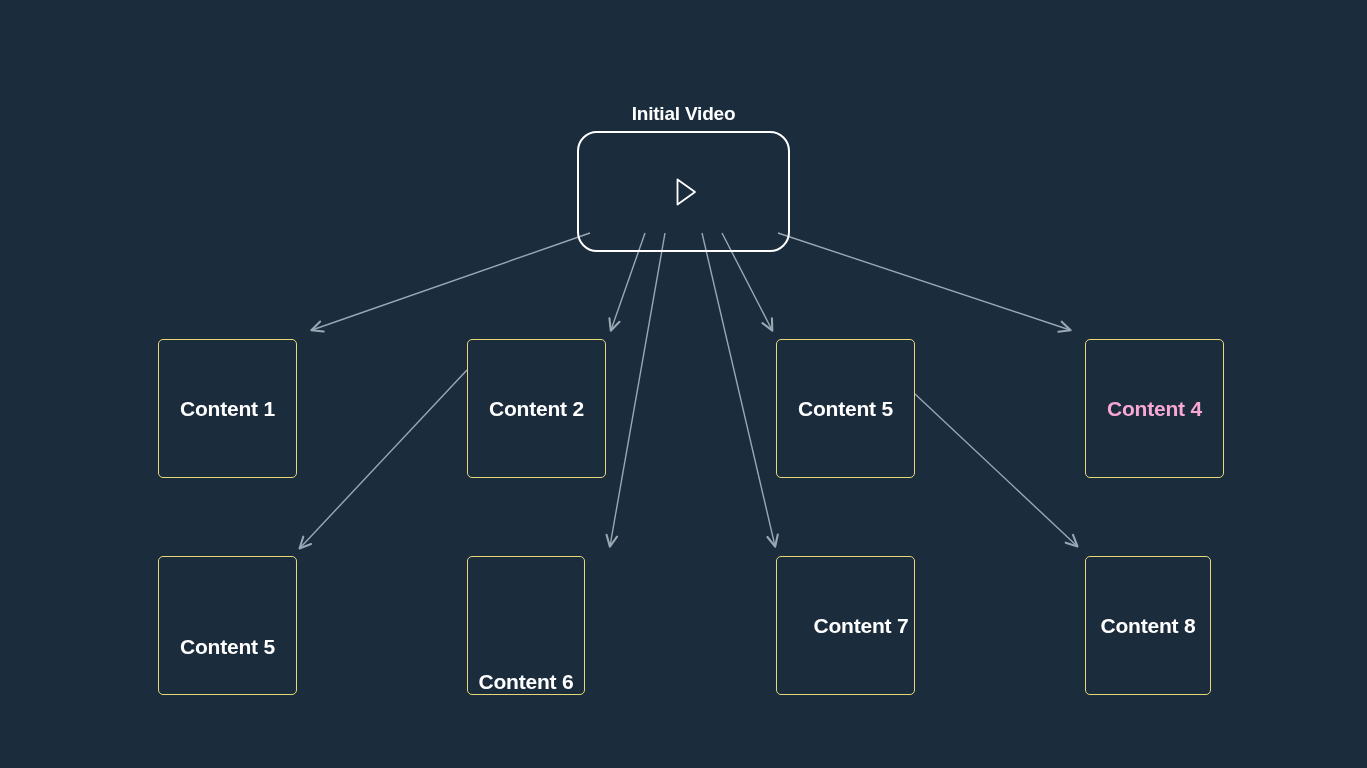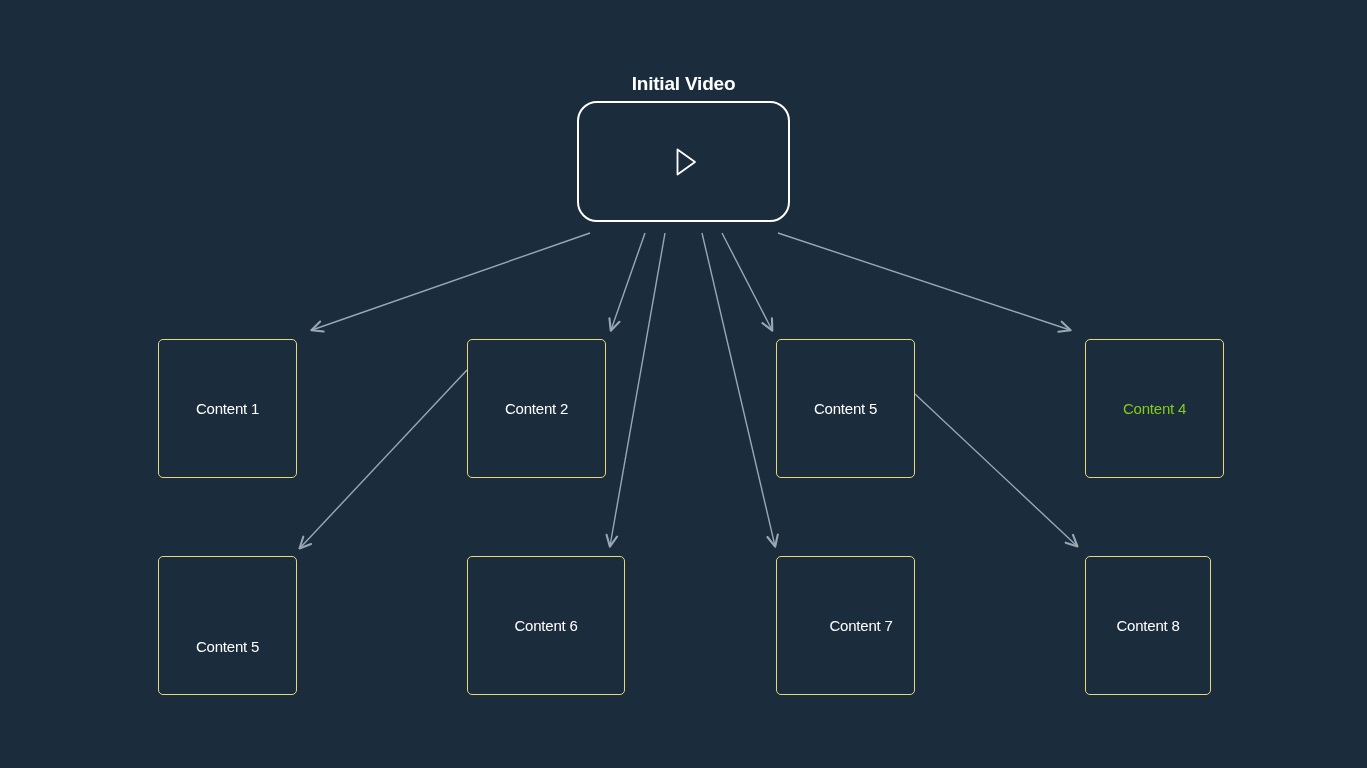--- a/index.html
+++ b/index.html
@@ -75,22 +75,22 @@
     box-sizing: border-box;
     border: 1.6px solid #e6d878;
     border-radius: 5px;
     background: transparent;
     display: flex;
     align-items: center;
     justify-content: center;
   }
   .content-label {
     color: #ffffff;
-    font-size: 15px;
-    font-weight: normal;
+    font-size: 21px;
+    font-weight: bold;
     letter-spacing: -0.2px;
     white-space: nowrap;
     text-align: center;
   }
 </style>
 </head>
 <body>
 
 <div id="canvas">
 
@@ -107,46 +107,46 @@
         <line x1="778" y1="233" x2="1070" y2="330" marker-end="url(#arrowhead)"></line>
         <line x1="665" y1="233" x2="610" y2="546" marker-end="url(#arrowhead)"></line>
         <line x1="702" y1="233" x2="775" y2="546" marker-end="url(#arrowhead)"></line>
         <line x1="467" y1="370" x2="300" y2="548" marker-end="url(#arrowhead)"></line>
         <line x1="915" y1="394" x2="1077" y2="546" marker-end="url(#arrowhead)"></line>
       </g>
   </svg>
 
   <div class="node-layer">
 
-    <div class="video-group" style="left: 577px; width: 213px; top: 72px;">
+    <div class="video-group" style="left: 577px; width: 213px; top: 102px;">
       <div class="video-title" style="color: rgb(255, 255, 255);">Initial Video</div>
       <div class="video-box" style="width: 213px; height: 121px; border-color: rgb(255, 255, 255);">
         <svg class="play-icon" viewBox="0 0 42 42" xmlns="http://www.w3.org/2000/svg">
           <path d="M 14.5 8.5 L 32 21 L 14.5 33.5 Z" fill="none" stroke="#ffffff" stroke-width="1.8" stroke-linejoin="round" stroke-linecap="round"></path>
         </svg>
       </div>
     </div>
 
     <div id="content-nodes">
         <div class="content-box" style="left: 158px; top: 339px; width: 139px; height: 139px; border-color: rgb(230, 216, 120);">
           <span class="content-label" style="color: rgb(255, 255, 255);">Content 1</span>
         </div>
         <div class="content-box" style="left: 467px; top: 339px; width: 139px; height: 139px; border-color: rgb(230, 216, 120);">
           <span class="content-label" style="color: rgb(255, 255, 255);">Content 2</span>
         </div>
         <div class="content-box" style="left: 776px; top: 339px; width: 139px; height: 139px; border-color: rgb(230, 216, 120);">
           <span class="content-label" style="color: rgb(255, 255, 255);">Content 5</span>
         </div>
         <div class="content-box" style="left: 1085px; top: 339px; width: 139px; height: 139px; border-color: rgb(230, 216, 120);">
-          <span class="content-label" style="color: #84cc16;">Content 4</span>
+          <span class="content-label" style="color: #f9a8d4;">Content 4</span>
         </div>
         <div class="content-box" style="left: 158px; top: 556px; width: 139px; height: 139px; border-color: rgb(230, 216, 120);">
           <span class="content-label" style="color: rgb(255, 255, 255); margin-top: 42px;">Content 5</span>
         </div>
-        <div class="content-box" style="left: 467px; top: 556px; width: 158px; height: 139px; border-color: rgb(230, 216, 120);">
+        <div class="content-box" style="left: 467px; top: 556px; width: 118px; height: 139px; border-color: rgb(230, 216, 120); align-items: flex-end;">
           <span class="content-label" style="color: rgb(255, 255, 255);">Content 6</span>
         </div>
         <div class="content-box" style="left: 776px; top: 556px; width: 139px; height: 139px; border-color: rgb(230, 216, 120); padding-left: 31px;">
           <span class="content-label" style="color: rgb(255, 255, 255);">Content 7</span>
         </div>
         <div class="content-box" style="left: 1085px; top: 556px; width: 126px; height: 139px; border-color: rgb(230, 216, 120);">
           <span class="content-label" style="color: rgb(255, 255, 255);">Content 8</span>
         </div>
       </div>
 

